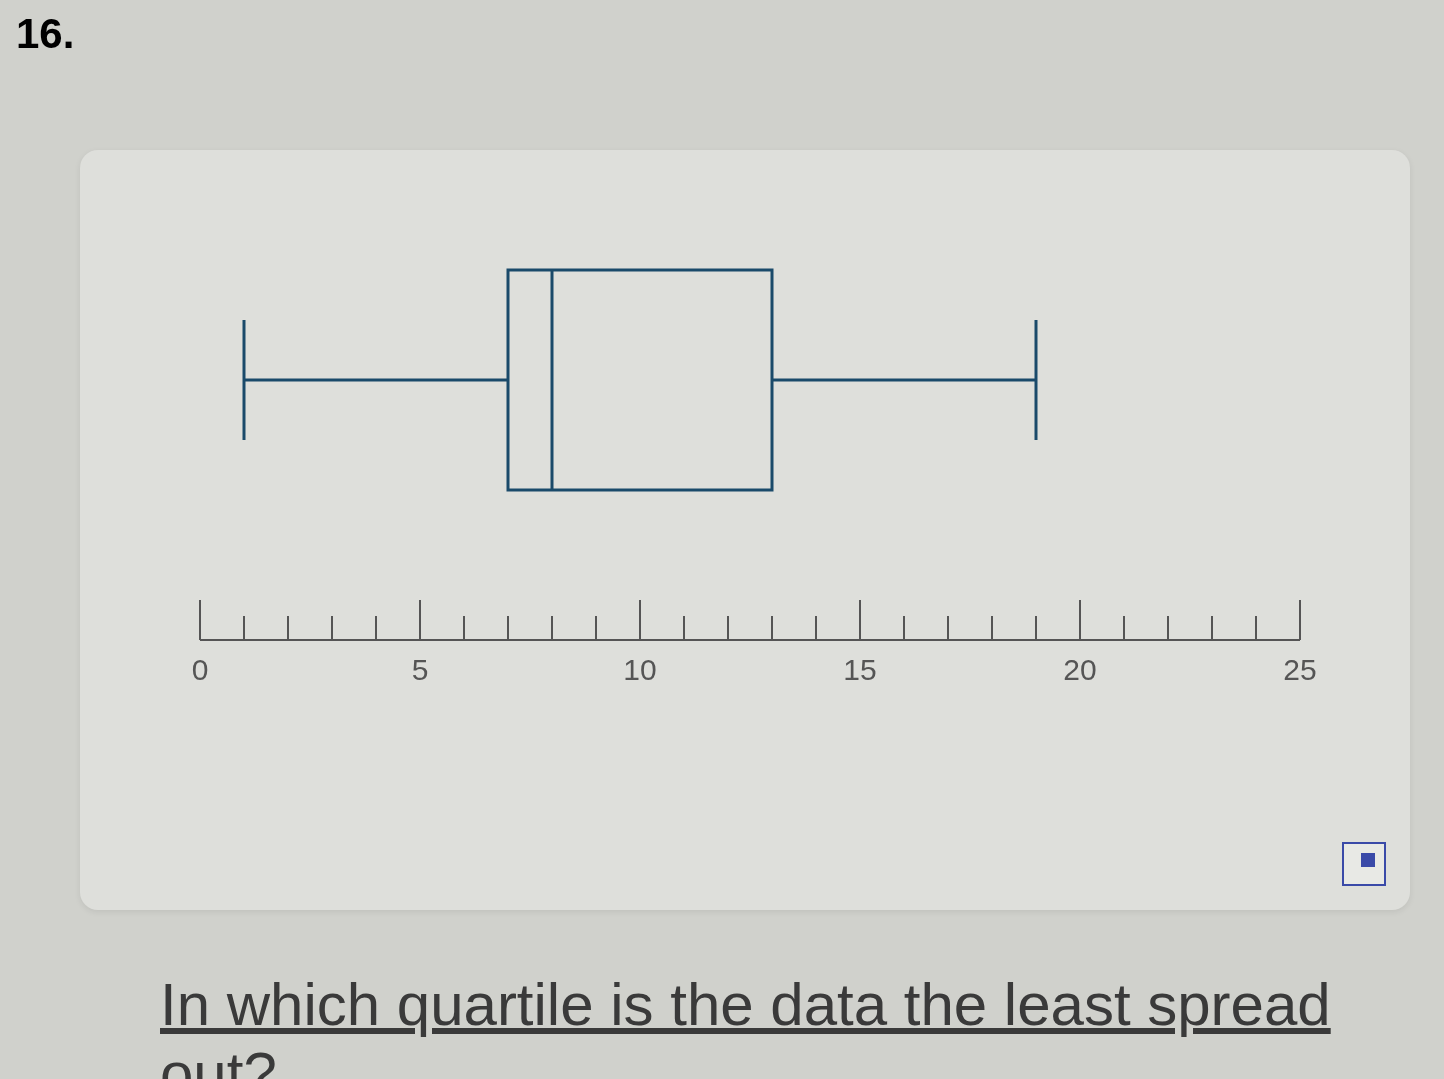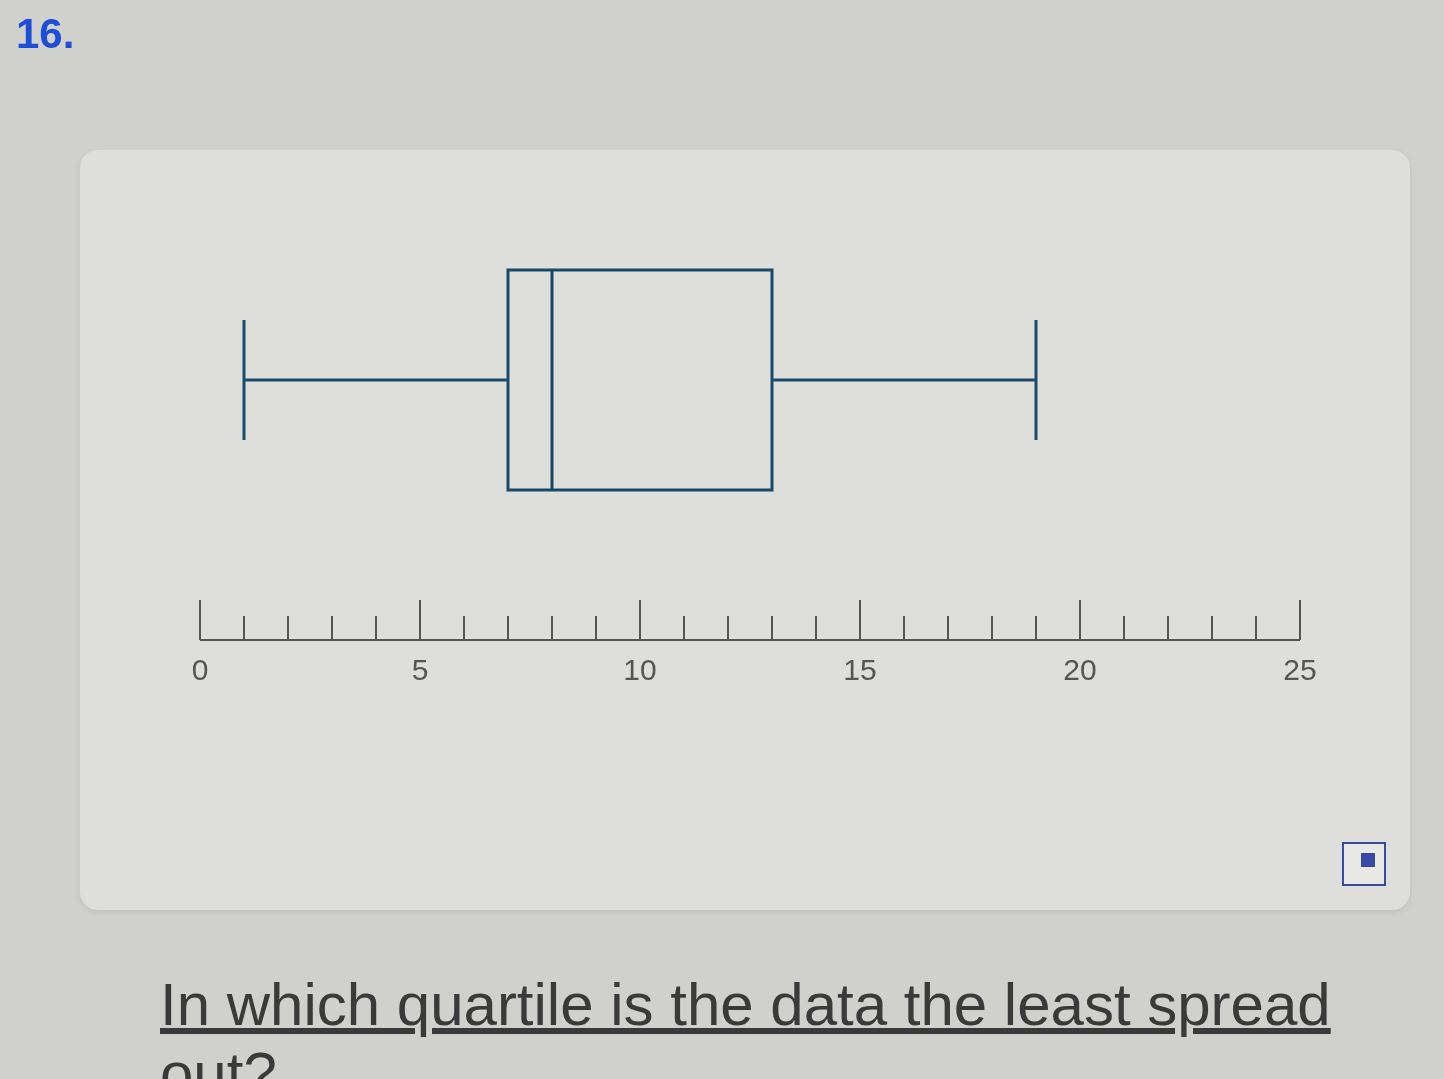--- a/index.html
+++ b/index.html
@@ -13,21 +13,21 @@
   }
   .header-row {
     display: flex;
     align-items: flex-start;
     gap: 24px;
     padding: 10px 0 0 16px;
   }
   .qnum {
     font-size: 42px;
     font-weight: 700;
-    color: #1d4ed8;
+    color: #000000;
   }
   .prompt {
     font-size: 52px;
     color: #3a3a3a;
     padding-top: 4px;
   }
   .card {
     position: absolute;
     left: 80px;
     top: 150px;

